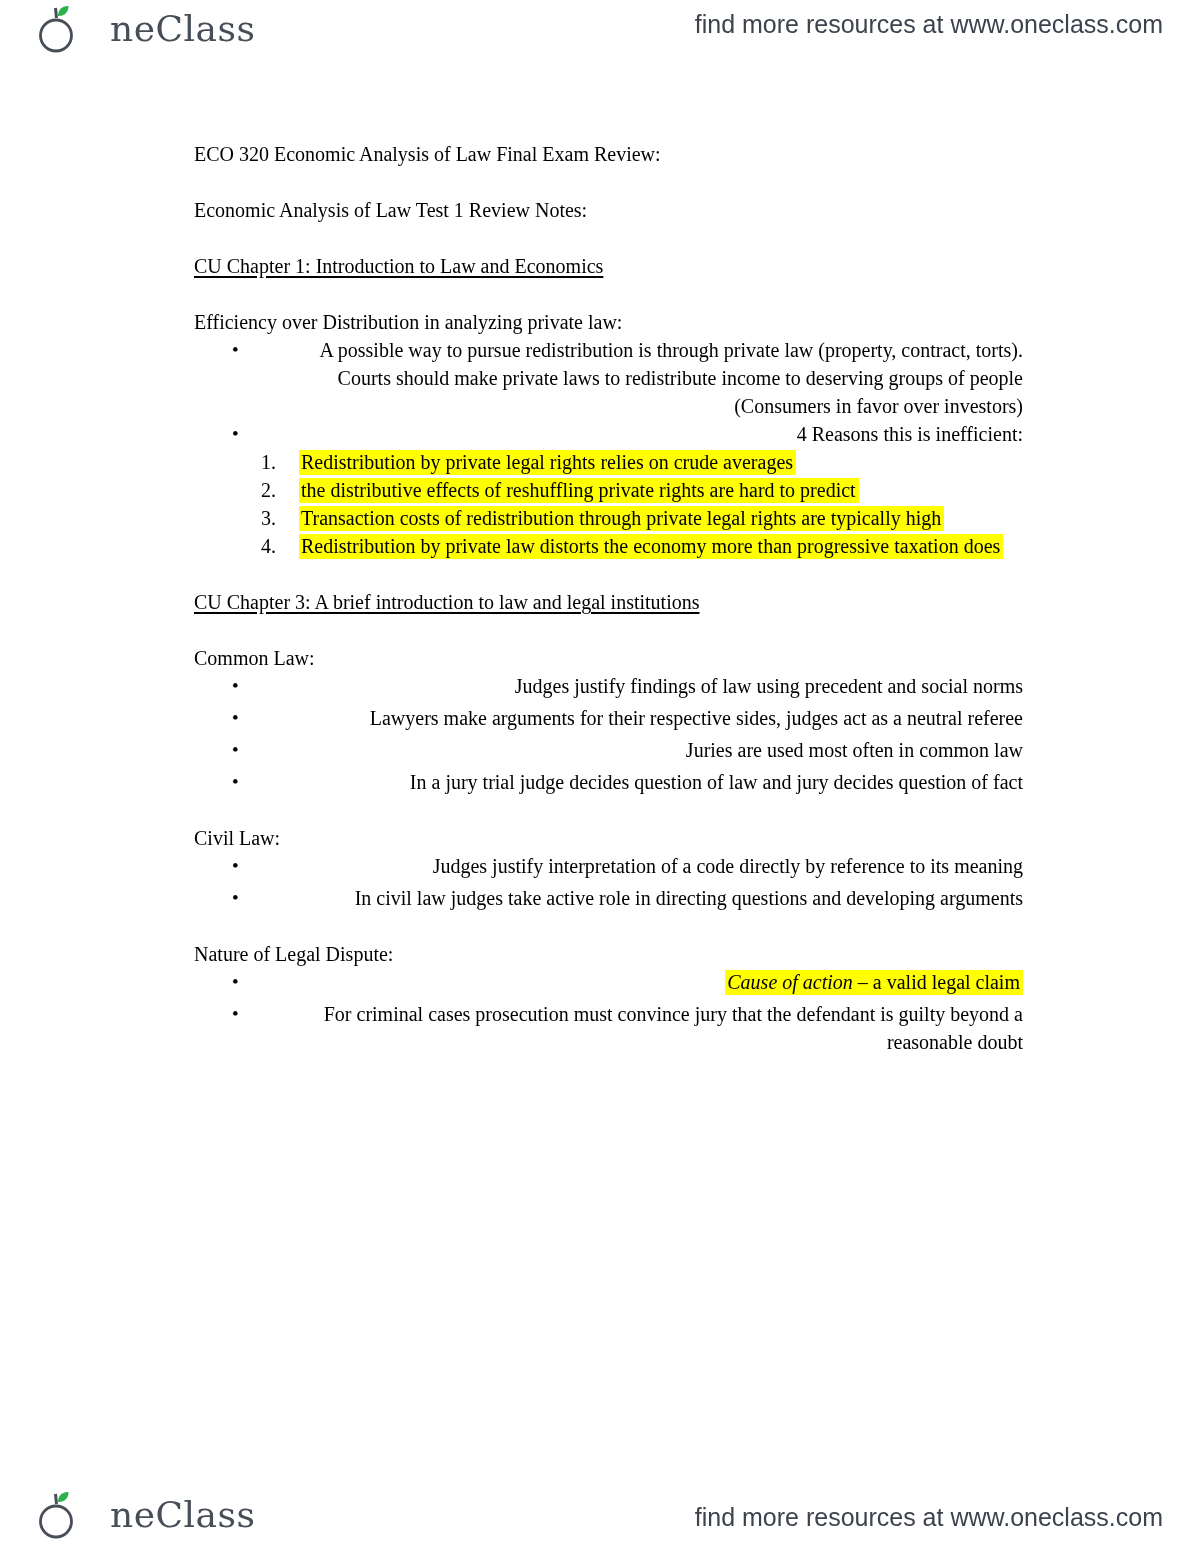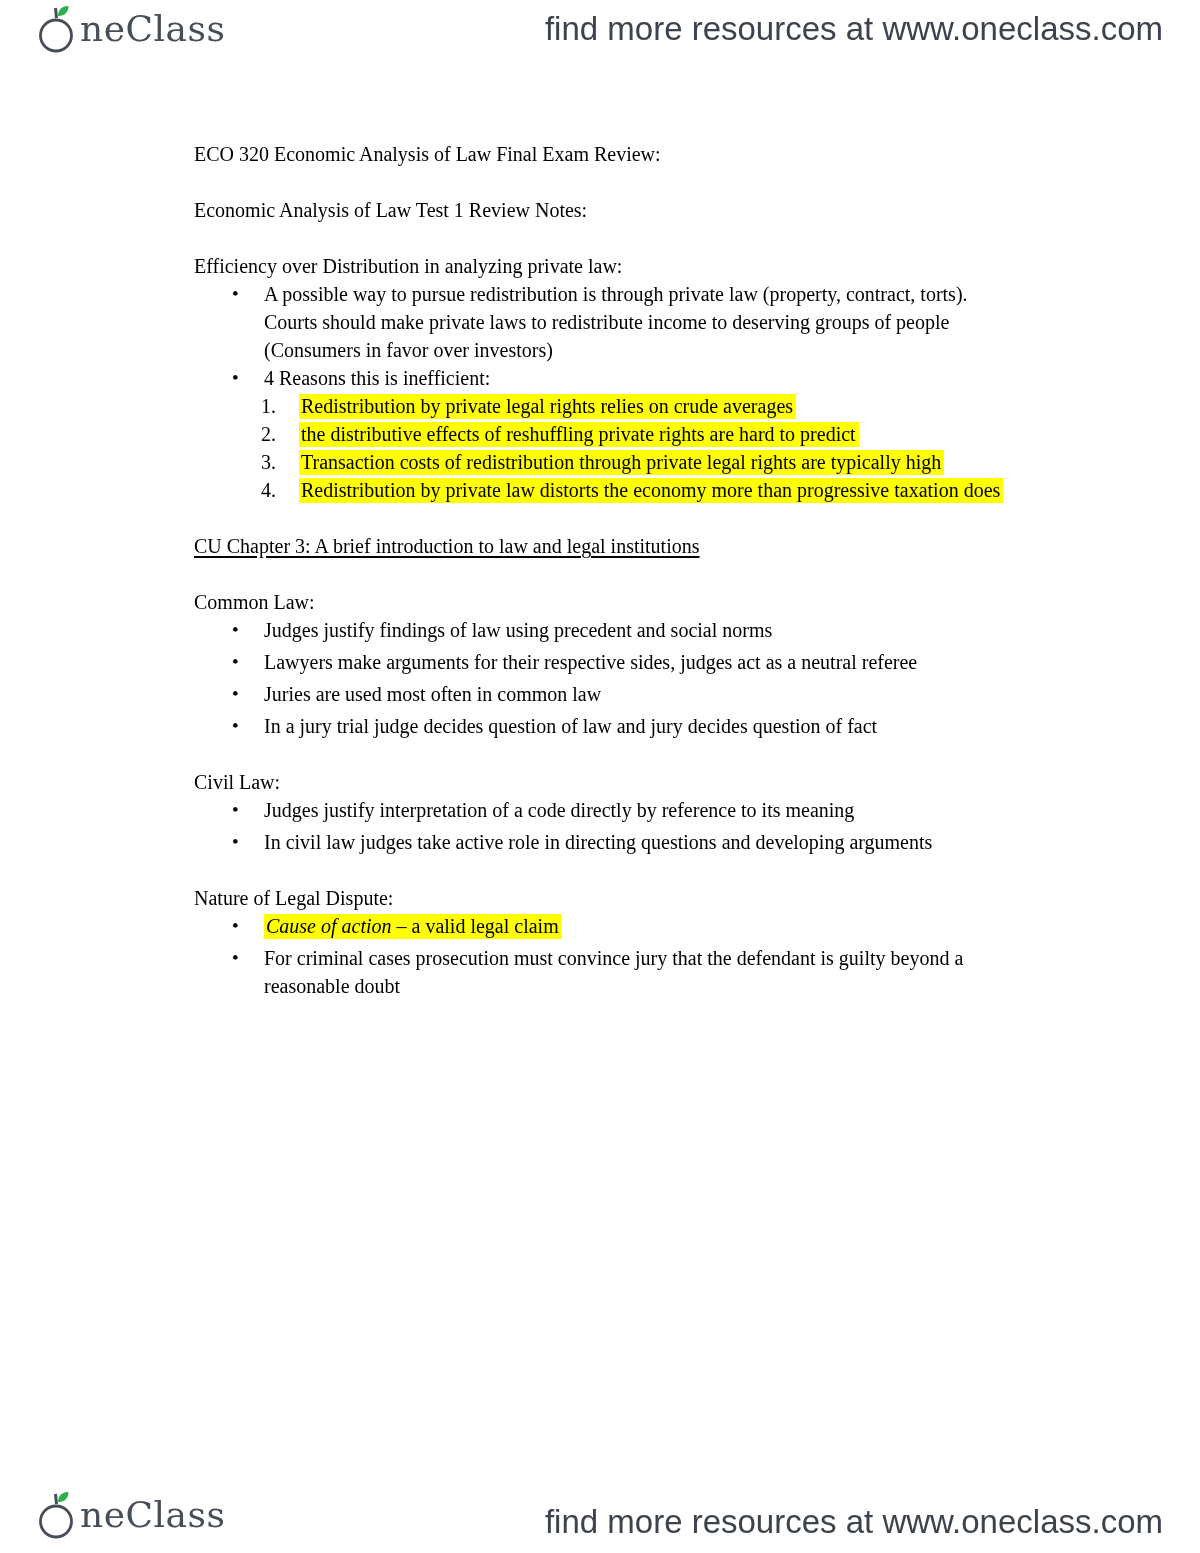--- a/index.html
+++ b/index.html
@@ -30,26 +30,27 @@
   }
   .logo-header { left: 35px; top: 4px; }
   .logo-footer { left: 35px; top: 1490px; }
   .logo svg { display: block; }
   .logo-text {
     font-family: "DejaVu Serif", serif;
     font-size: 36px;
     line-height: 50px;
     color: var(--logo_gray);
     letter-spacing: 0.5px;
+    margin-left: 30px;
   }
   .tagline {
     position: absolute;
     right: 37px;
     font-family: "Liberation Sans", sans-serif;
-    font-size: 33px;
+    font-size: 25px;
     color: var(--tagline_gray);
   }
   .tagline-header { top: 10px; }
   .tagline-footer { top: 1503px; }
 
   
   .doc {
     position: absolute;
     left: 178px;
     top: 140px;
@@ -63,20 +64,21 @@
 
   .heading { text-decoration: underline; text-underline-offset: 3px; }
 
   ul.blist, ol.nlist {
     list-style: none;
     padding: 0;
   }
   ul.blist li {
     position: relative;
     padding-left: 70px;
+    text-align: right;
   }
   ul.blist li::before {
     content: "\2022";
     position: absolute;
     left: 38px;
     top: 0;
     font-size: 19px;
   }
   ol.nlist { counter-reset: num; }
   ol.nlist li {
@@ -111,20 +113,21 @@
   <span class="logo-text">neClass</span>
 </div>
 <div class="tagline tagline-header">find more resources at www.oneclass.com</div>
 
 <div class="doc">
 
   <p>ECO 320 Economic Analysis of Law Final Exam Review:</p>
 
   <p>Economic Analysis of Law Test 1 Review Notes:</p>
 
+  <p class="heading">CU Chapter 1: Introduction to Law and Economics</p>
 
   <p>Efficiency over Distribution in analyzing private law:</p>
 
   <ul class="blist tight">
     <li>
       <span>A possible way to pursue redistribution is through private law (property, contract, torts). Courts should make private laws to redistribute income to deserving groups of people (Consumers in favor over investors)</span>
     </li>
     <li>
       <span>4 Reasons this is inefficient:</span>
     </li>

